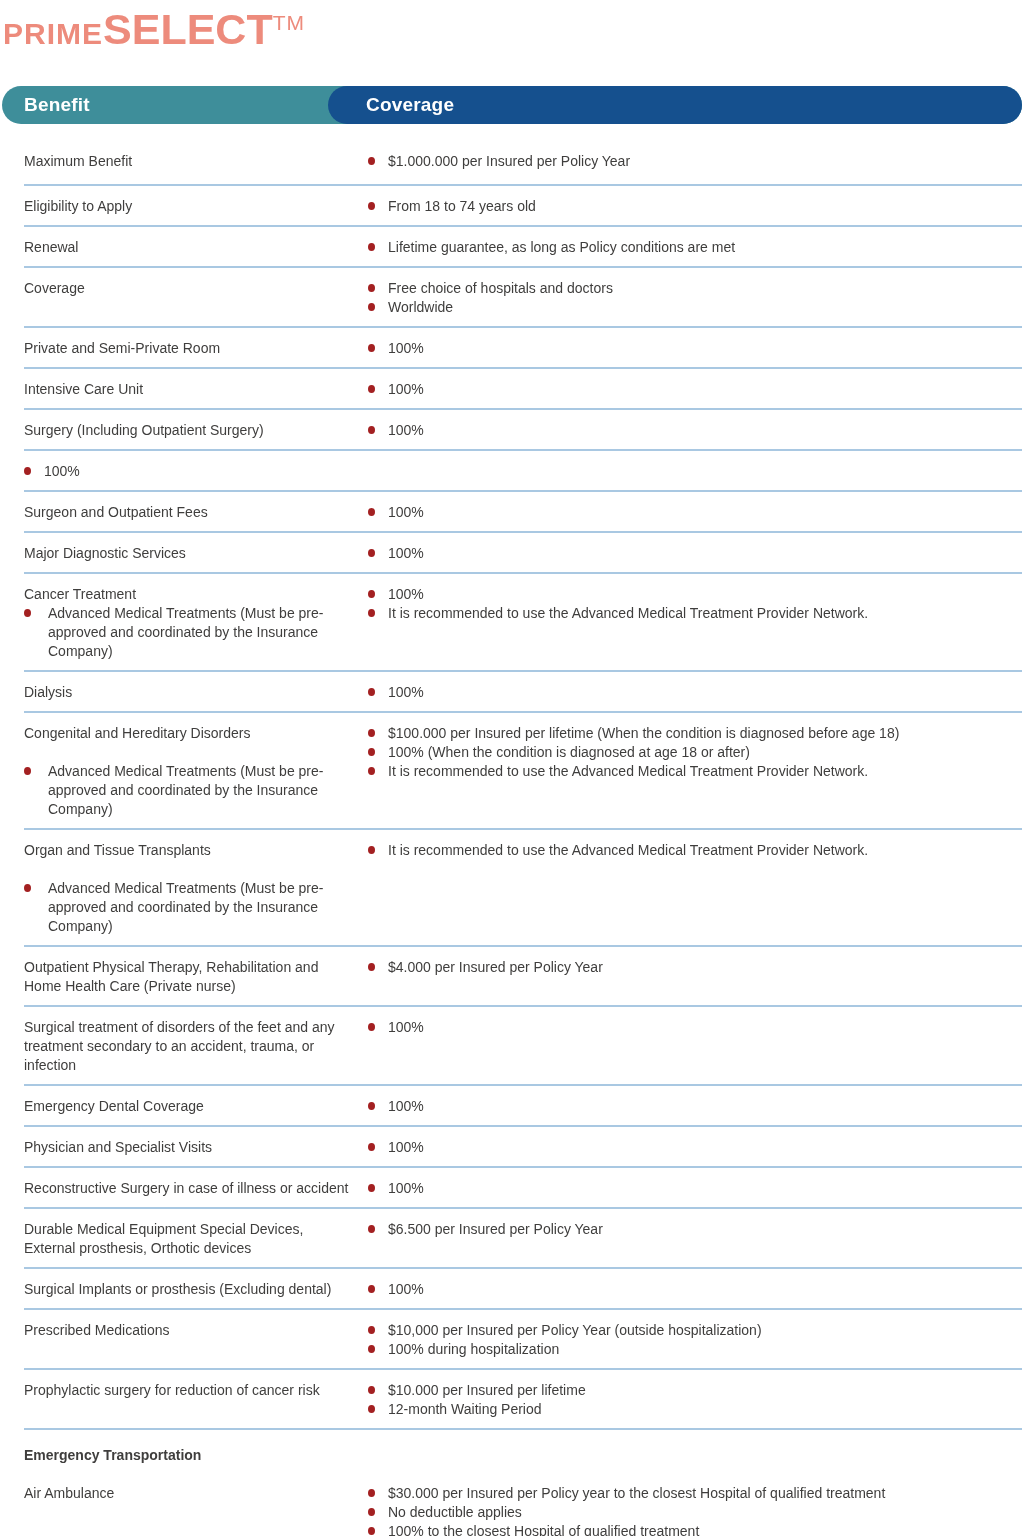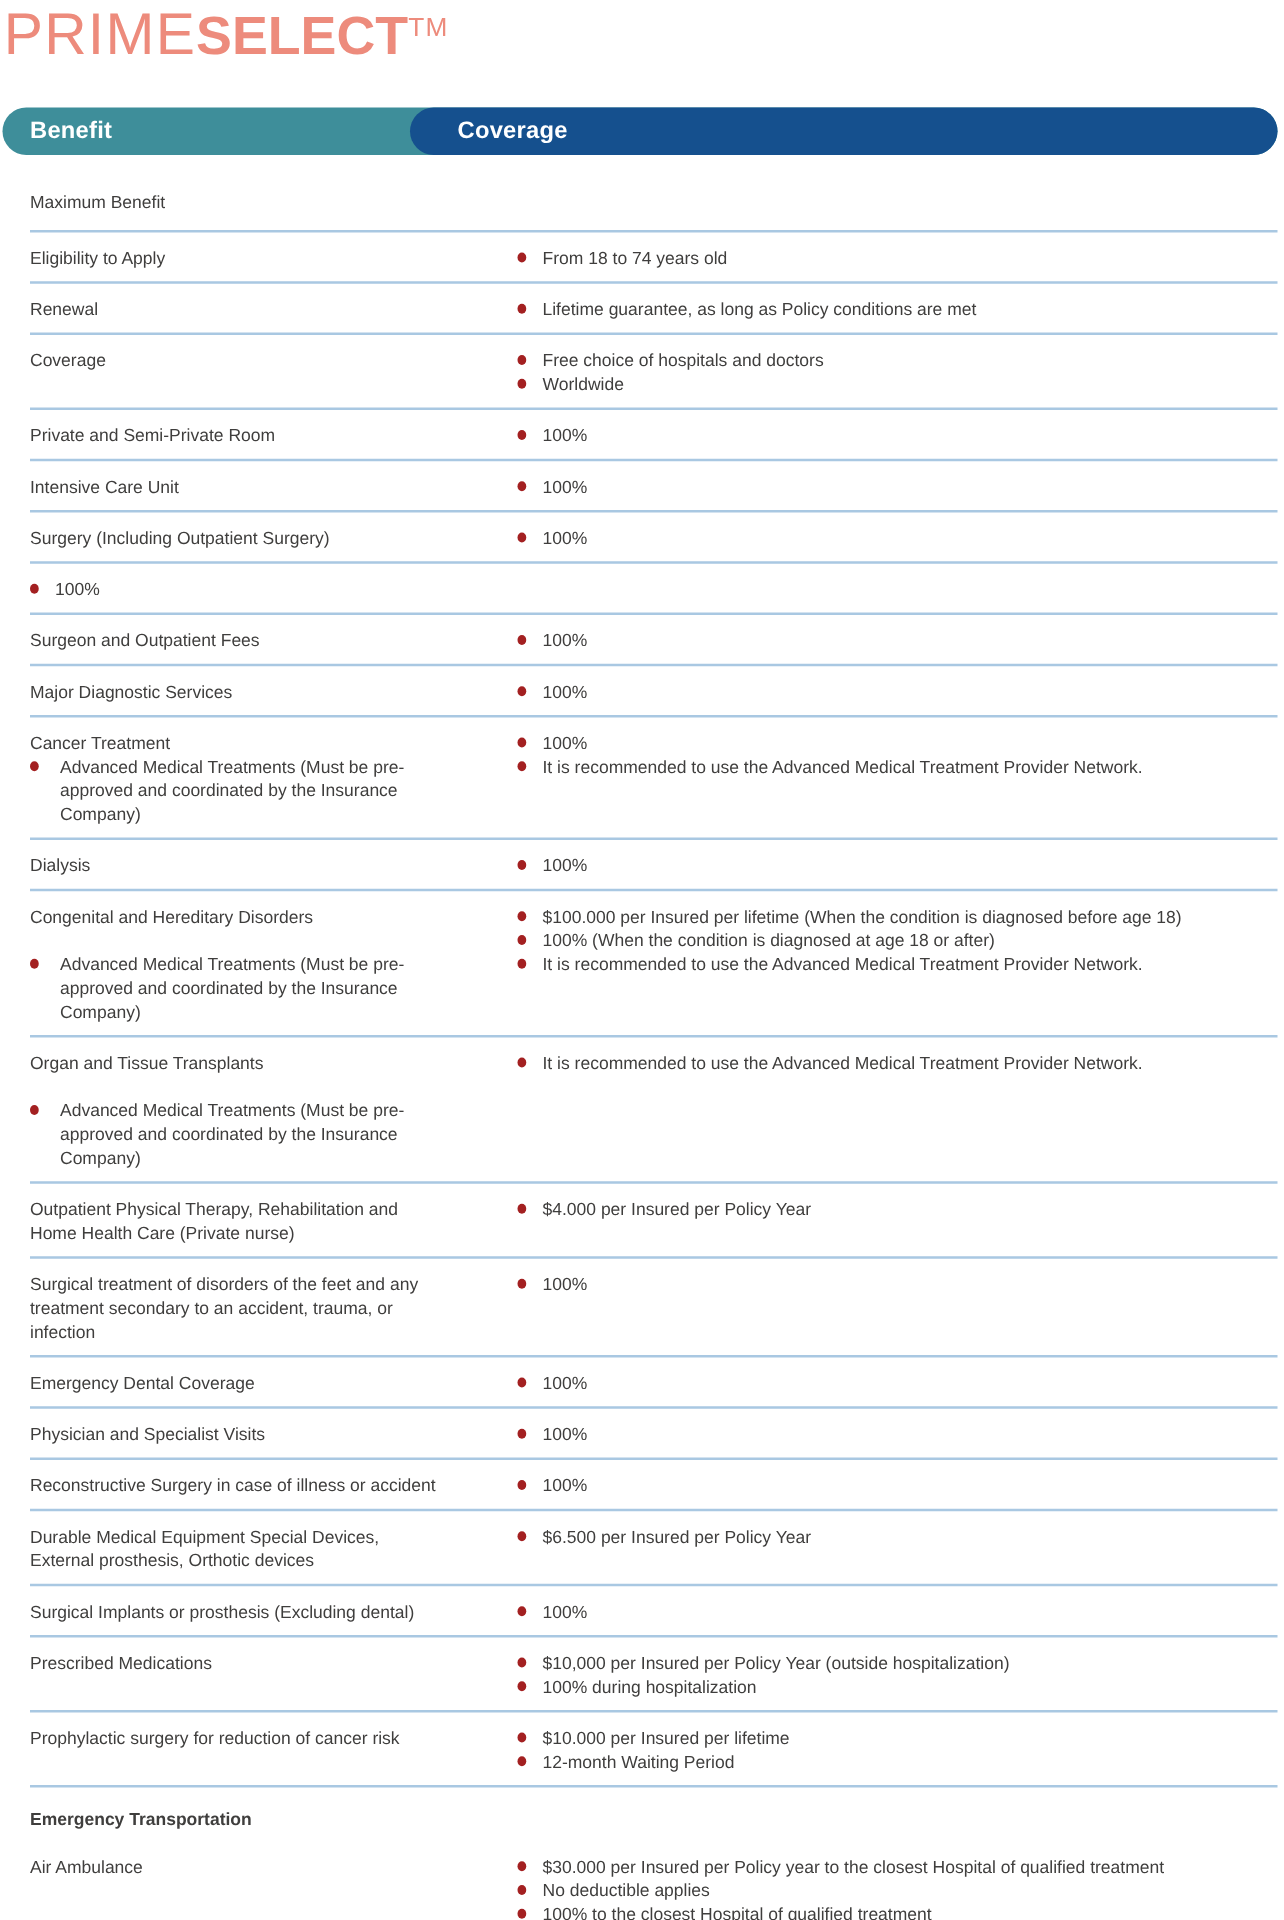--- a/index.html
+++ b/index.html
@@ -14,21 +14,21 @@
   html,body{background:#fff;}
   body{
     width:1027px;min-height:1536px;
     font-family:"Liberation Sans","DejaVu Sans",sans-serif;
     color:var(--text-dark);
   }
   .page{width:1027px;padding:2px 0 20px 0;}
 
   
   .logo{padding:0 0 0 3px;line-height:42px;white-space:nowrap;color:var(--brand-salmon);}
-  .logo .prime{font-size:47px;font-weight:400;letter-spacing:1px;}
+  .logo .prime{font-size:30px;font-weight:700;letter-spacing:1px;}
   .logo .select{font-size:43px;font-weight:700;letter-spacing:0px;}
   .logo .tm{font-size:21px;font-weight:300;vertical-align:14px;letter-spacing:1px;}
 
   
   .header-bar{
     position:relative;margin:26px 5px 0 2px;height:38px;
     background:var(--header-teal);border-radius:19px;
   }
   .header-benefit{
     position:absolute;left:22px;top:0;height:38px;line-height:38px;
@@ -38,21 +38,21 @@
     position:absolute;left:326px;right:0;top:0;bottom:0;
     background:var(--header-blue);border-radius:19px;
   }
   .header-coverage{
     position:absolute;left:38px;top:0;height:38px;line-height:38px;
     color:#fff;font-weight:700;font-size:19px;letter-spacing:.2px;
   }
 
   
   .tbody{margin:14px 5px 0 24px;font-size:14px;line-height:19px;}
-  .row{display:flex;padding:11px 0 9px 0;border-bottom:2px solid var(--divider-blue);gap:46px;}
+  .row{display:flex;padding:11px 0 9px 0;border-bottom:2px solid var(--divider-blue);}
   .row.first{padding-top:14px;padding-bottom:13px;}
   .benefit-cell{width:344px;flex:none;padding-right:12px;}
   .coverage-cell{flex:1;max-width:620px;}
   .b-line{display:flex;}
   .b-line .txt{flex:1;}
   .c-item{display:flex;}
   .c-item .txt{flex:1;}
   .dot{
     width:7px;height:8px;border-radius:50%;flex:none;
     background:var(--bullet-red);margin-top:5px;margin-right:13px;
@@ -77,20 +77,26 @@
     </div>
   </div>
 
   <div class="tbody">
       <div class="row first">
         <div class="benefit-cell">
           <div class="b-line plain">
             <span class="txt">Maximum Benefit</span>
           </div>
         </div>
+        <div class="coverage-cell">
+          <div class="c-item">
+            <span class="dot"></span>
+            <span class="txt">$1.000.000 per Insured per Policy Year</span>
+          </div>
+        </div>
       </div>
       <div class="row">
         <div class="benefit-cell">
           <div class="b-line plain">
             <span class="txt">Eligibility to Apply</span>
           </div>
         </div>
         <div class="coverage-cell">
           <div class="c-item">
             <span class="dot"></span>

